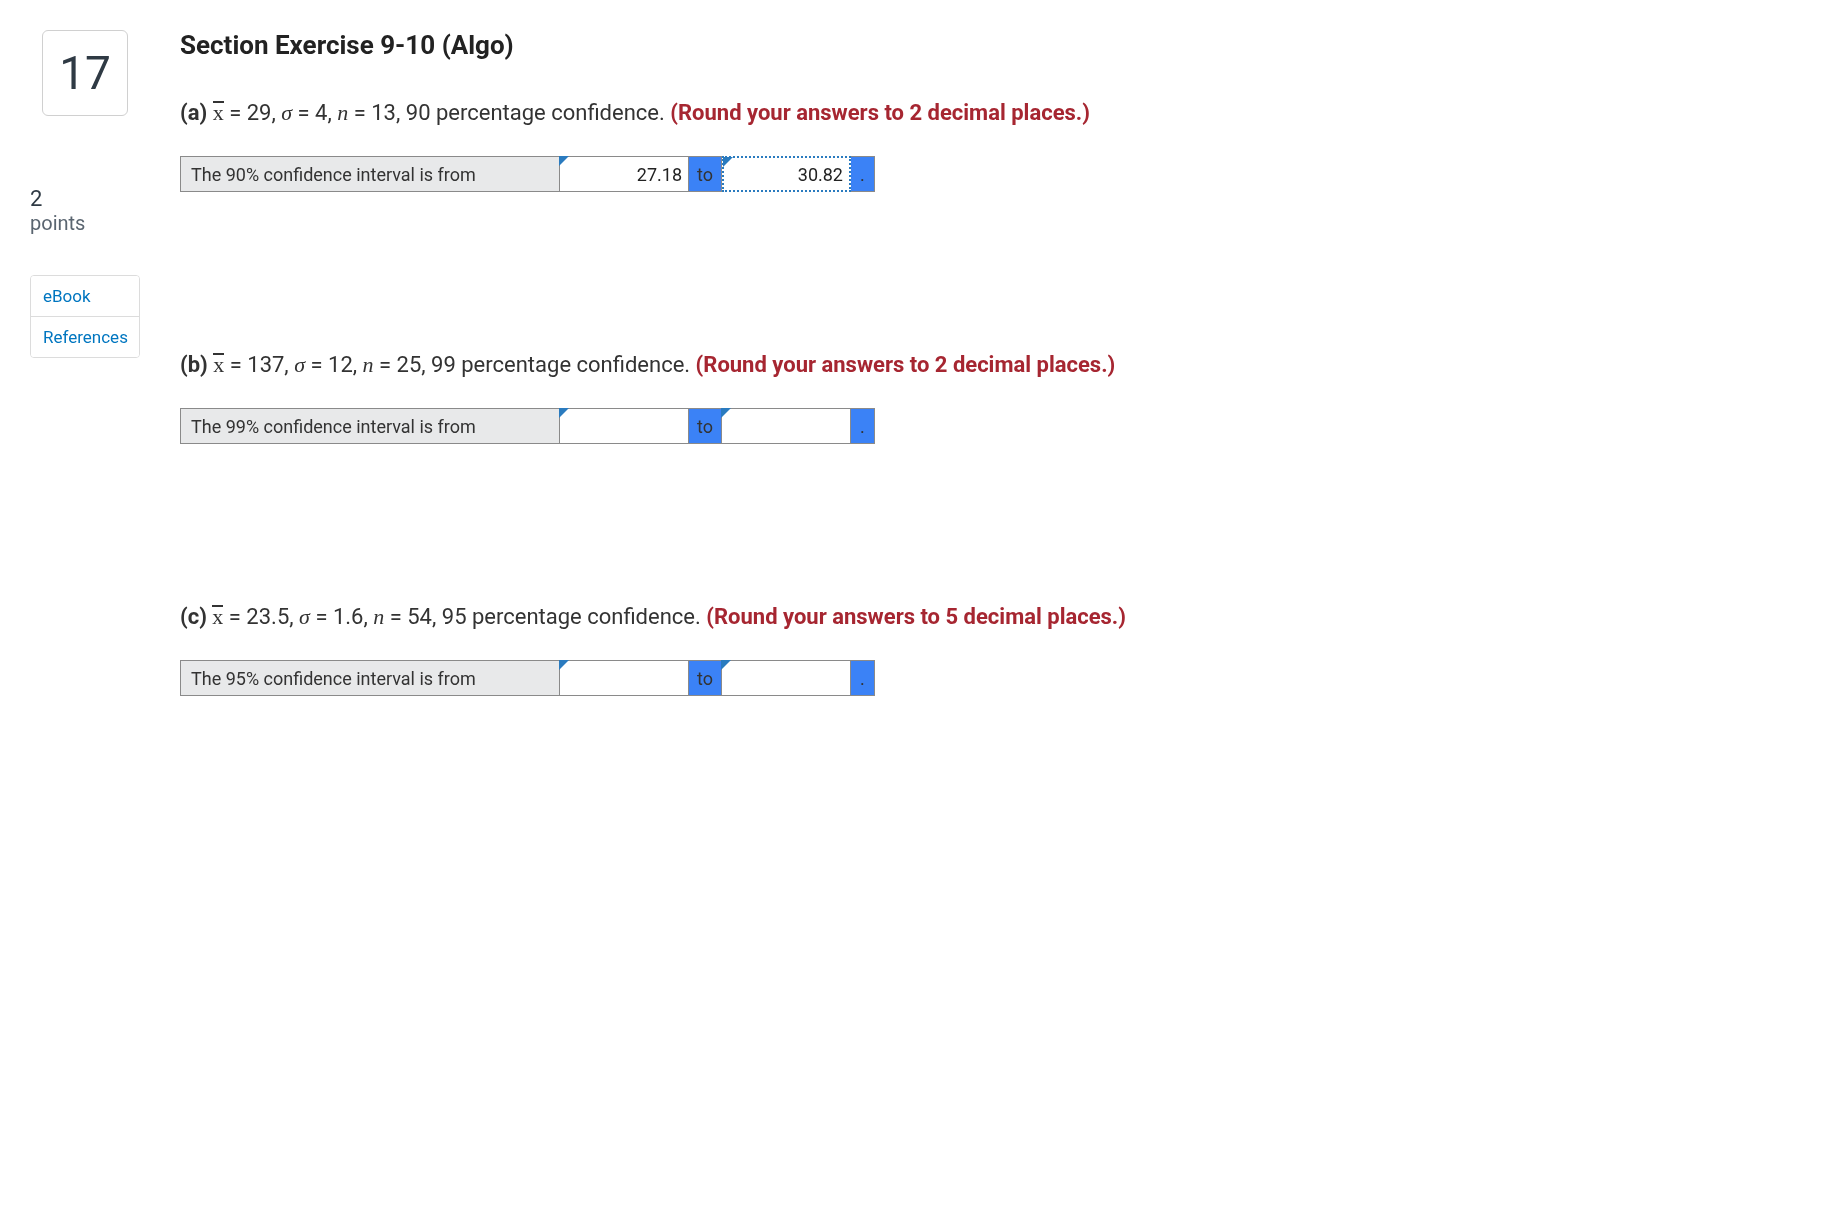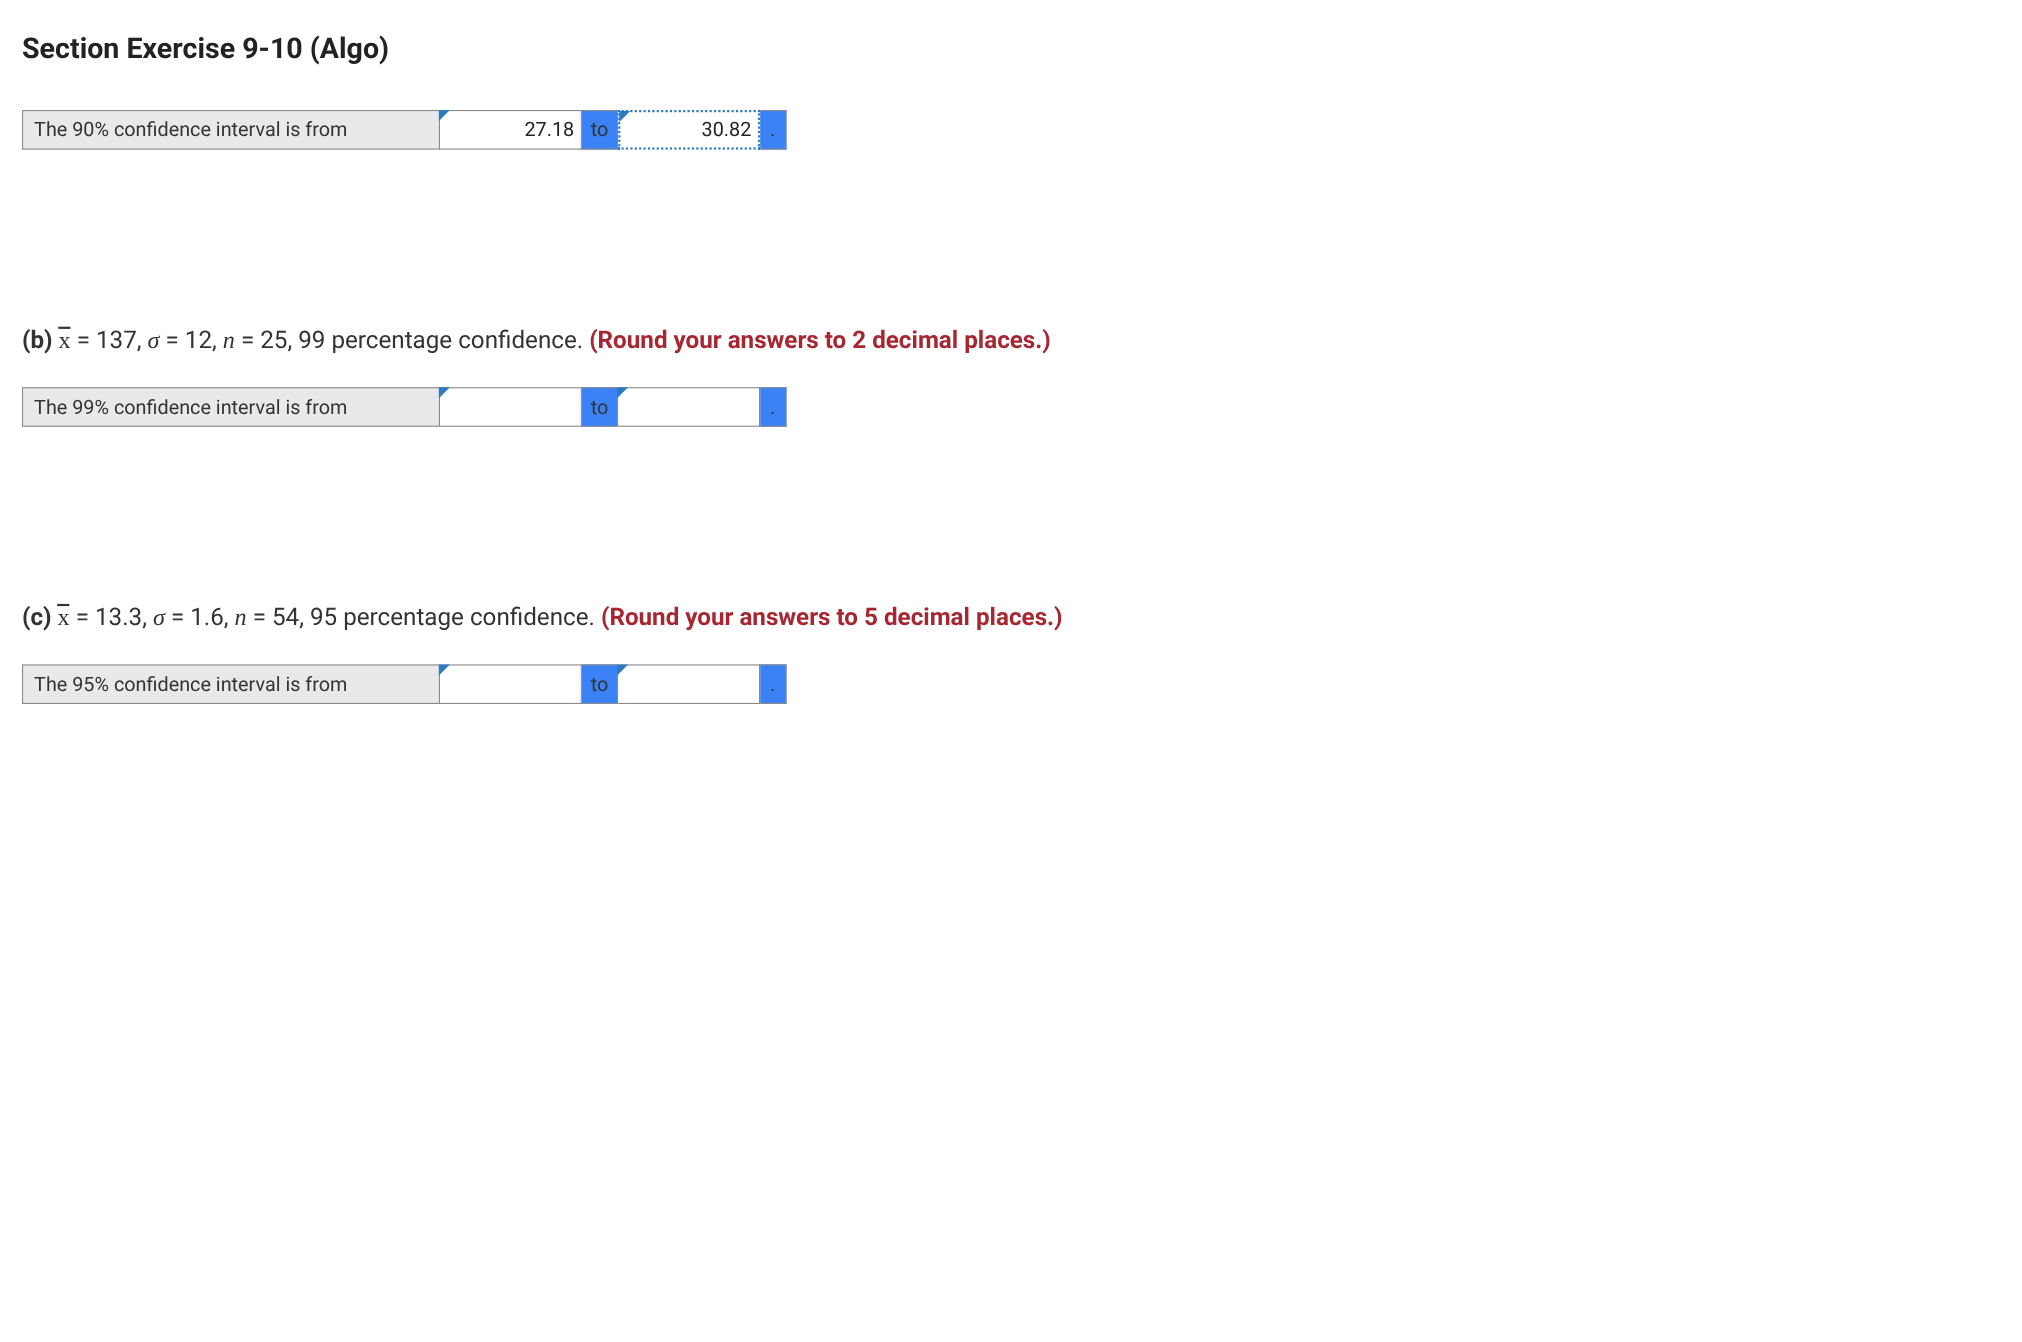--- a/index.html
+++ b/index.html
@@ -84,26 +84,44 @@
     font-size:18px;
     display:flex; align-items:center;
   }
   .period-cell { width: 24px; justify-content:center; }
 </style>
 </head>
 <body>
 
 <div class="wrapper">
 
+  <div class="sidebar">
+    <div class="qnum-box">
+      <span>17</span>
+    </div>
+    <div class="points-block">
+      <div class="points-num">2</div>
+      <div class="points-label">points</div>
+    </div>
+    <div class="side-links">
+      <div class="side-link">eBook</div>
+      <div class="side-link">References</div>
+    </div>
+  </div>
 
   <div class="main">
     <div class="section-title">Section Exercise 9-10 (Algo)</div>
 
 
     <div class="part">
+      <div class="part-prompt">
+        <span class="bold">(a)</span>
+        <span class="xbar">x</span> = <span>29</span>, <span class="sigma">σ</span> = <span>4</span>, <span class="ital">n</span> = <span>13</span>, <span>90 percentage confidence.</span>
+        <span class="round-note">(Round your answers to 2 decimal places.)</span>
+      </div>
       <div class="answer-row">
         <div class="answer-label-cell">The 90% confidence interval is from</div>
         <div class="answer-input filled">
           <span class="tri"></span>
           <span>27.18</span>
         </div>
         <div class="conn-cell">to</div>
         <div class="answer-input filled active-focus">
           <span class="tri"></span>
           <span>30.82</span>
@@ -129,21 +147,21 @@
           <span class="tri"></span>
           <span></span>
         </div>
         <div class="conn-cell period-cell">.</div>
       </div>
     </div>
 
     <div class="part">
       <div class="part-prompt">
         <span class="bold">(c)</span>
-        <span class="xbar">x</span> = <span>13.3</span>, <span class="sigma">σ</span> = <span>1.6</span>, <span class="ital">n</span> = <span>54</span>, <span>95 percentage confidence.</span>
+        <span class="xbar">x</span> = <span>23.5</span>, <span class="sigma">σ</span> = <span>1.6</span>, <span class="ital">n</span> = <span>54</span>, <span>95 percentage confidence.</span>
         <span class="round-note">(Round your answers to 5 decimal places.)</span>
       </div>
       <div class="answer-row">
         <div class="answer-label-cell">The 95% confidence interval is from</div>
         <div class="answer-input">
           <span class="tri"></span>
           <span></span>
         </div>
         <div class="conn-cell">to</div>
         <div class="answer-input">

